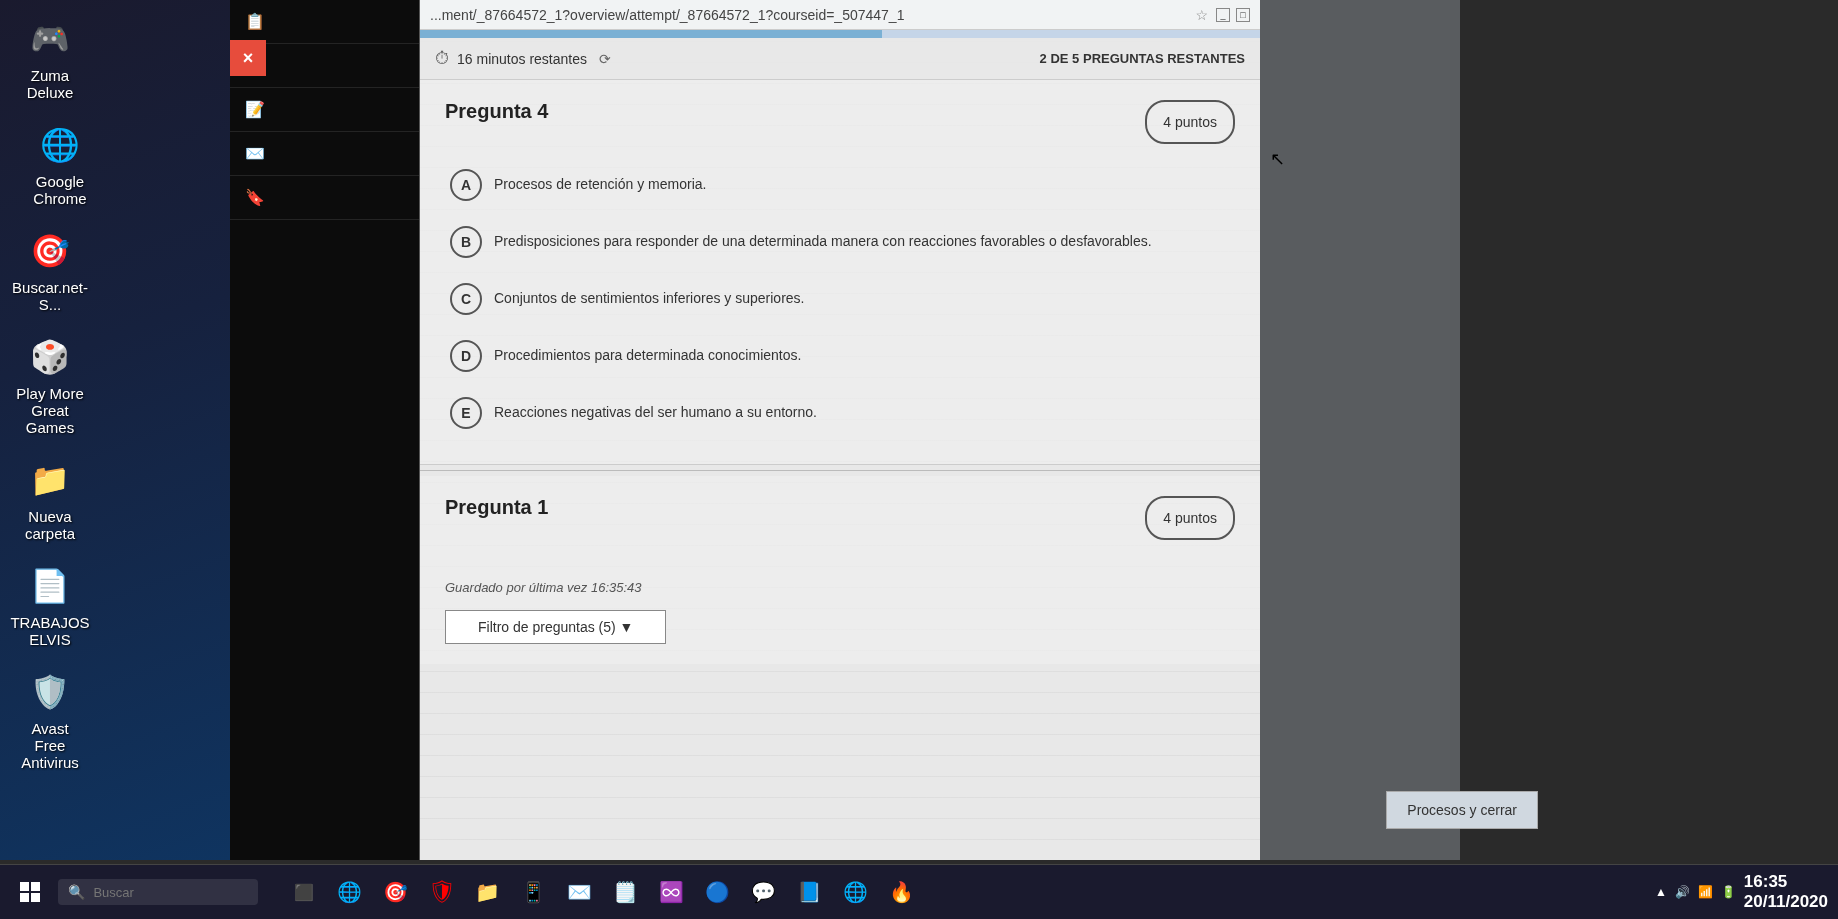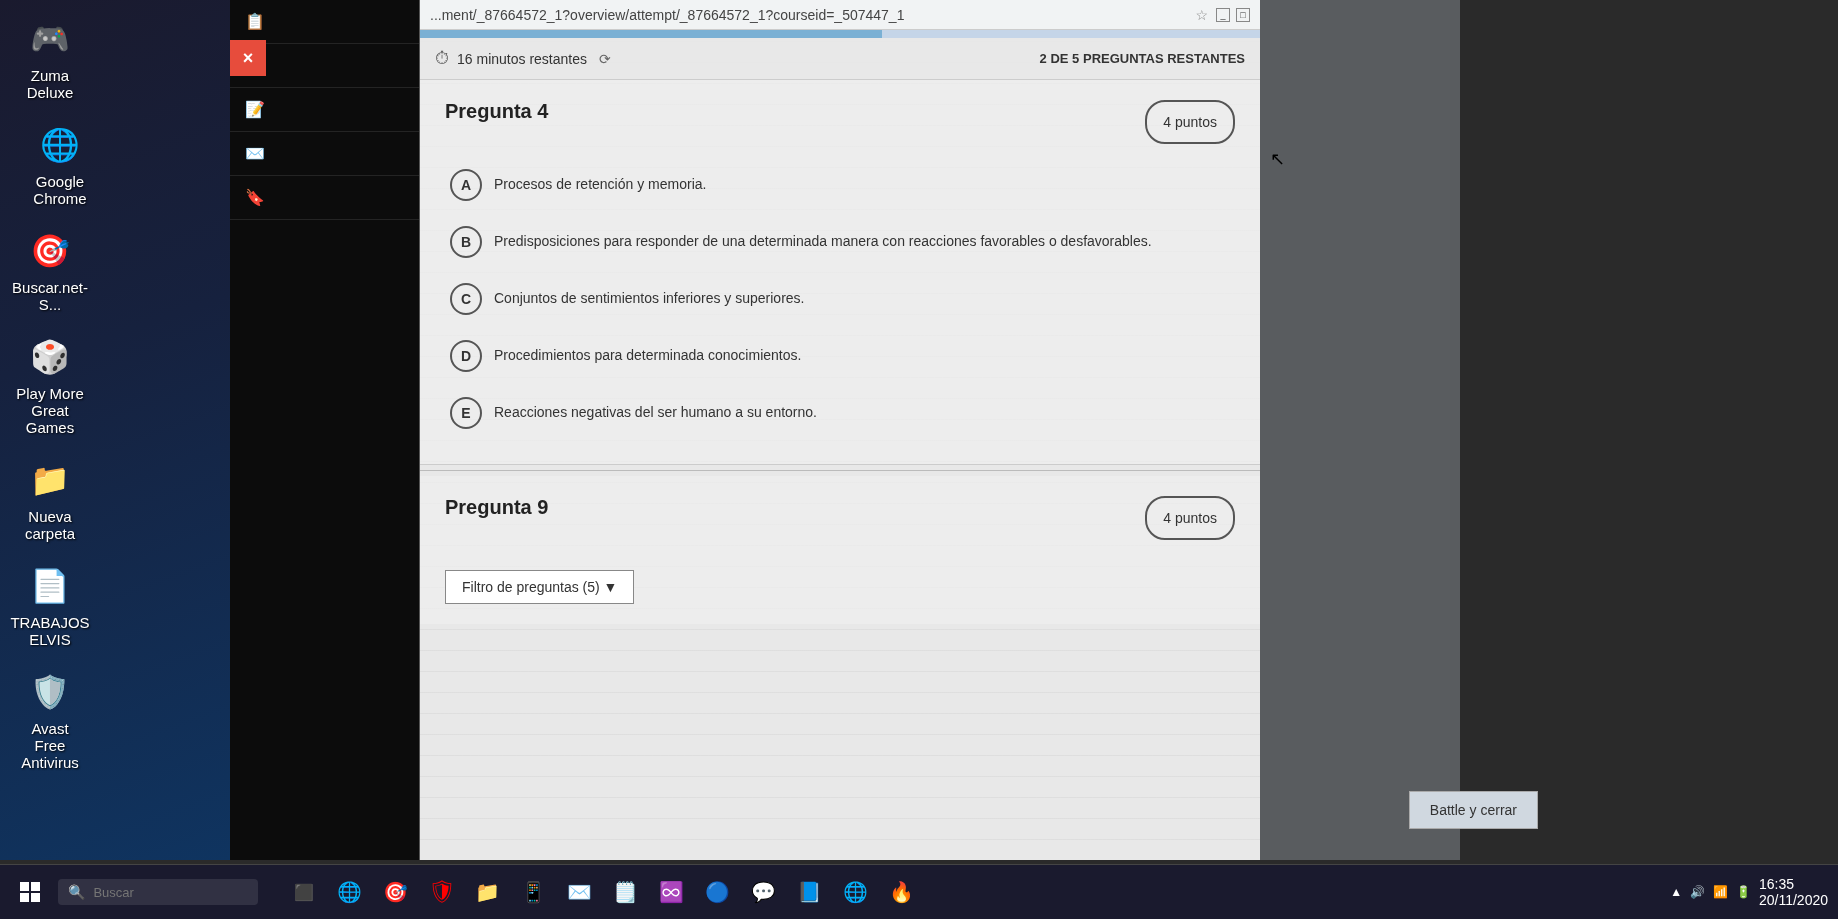--- a/index.html
+++ b/index.html
@@ -236,21 +236,21 @@
       font-style: italic;
     }
 
     
     .filter-btn {
       display: inline-flex;
       align-items: center;
       gap: 6px;
       border: 1px solid #888;
       background: white;
-      padding: 8px 16px;
+      padding: 8px 32px;
       font-size: 14px;
       color: #333;
       cursor: pointer;
       margin-top: 15px;
     }
 
     
     .right-panel {
       position: absolute;
       left: 1260px;
@@ -526,32 +526,33 @@
     <div class="answer-option">
       <div class="option-circle">E</div>
       <div class="option-text">Reacciones negativas del ser humano a su entorno.</div>
     </div>
   </div>
 
   <hr class="section-divider">
 
   <div class="question5-section">
     <div class="question-header">
-      <span class="question-title">Pregunta 9</span>
+      <span class="question-title">Pregunta 1</span>
       <span class="points-badge">4 puntos</span>
     </div>
 
+    <div class="save-status">Guardado por última vez 16:35:43</div>
 
     <button class="filter-btn">Filtro de preguntas (5) ▼</button>
   </div>
 </div>
 
 <div class="right-panel"></div>
 
-<button class="save-close-btn">Battle y cerrar</button>
+<button class="save-close-btn">Procesos y cerrar</button>
 
 <div class="cursor">↖</div>
 
 <div class="taskbar">
 
   <div class="taskbar-start">
     <svg width="24" height="24" viewBox="0 0 24 24" fill="white">
       <rect x="2" y="2" width="9" height="9"></rect>
       <rect x="13" y="2" width="9" height="9"></rect>
       <rect x="2" y="13" width="9" height="9"></rect>
@@ -579,15 +580,15 @@
     <div class="taskbar-icon" style="color:#1877f2;">📘</div>
     <div class="taskbar-icon">🌐</div>
     <div class="taskbar-icon" style="color:orange;">🔥</div>
   </div>
 
   <div class="taskbar-right">
     <span>▲</span>
     <span>🔊</span>
     <span>📶</span>
     <span>🔋</span>
-    <span style="font-size:14px;">16:35<br>20/11/2020</span>
+    <span style="font-size:17px;font-weight:bold;">16:35<br>20/11/2020</span>
   </div>
 </div>
 
 </body></html>

